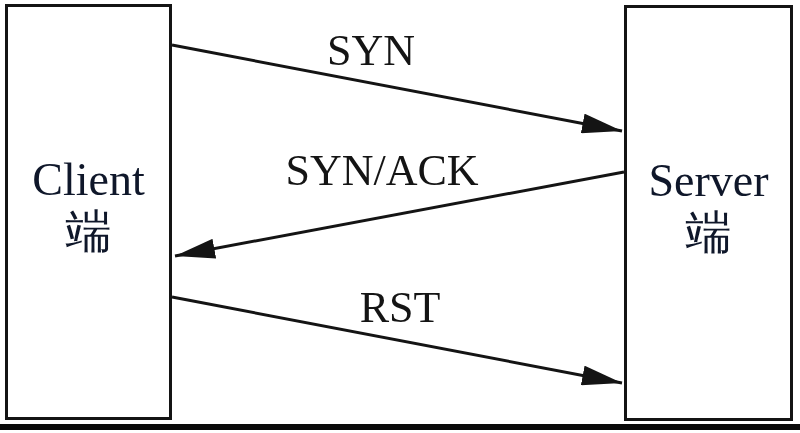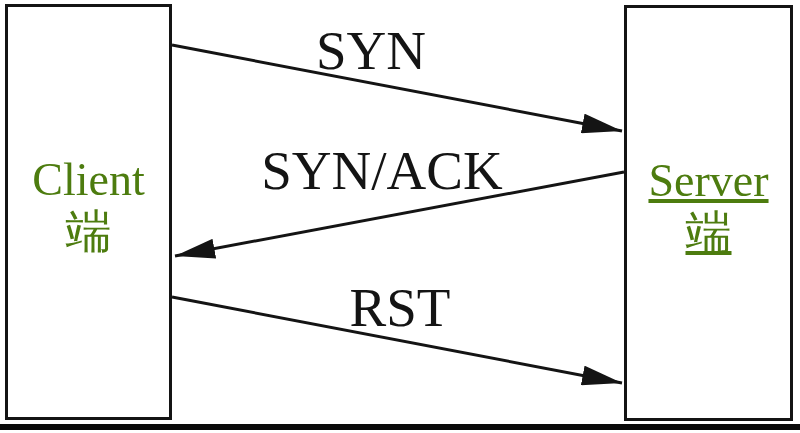--- a/index.html
+++ b/index.html
@@ -20,33 +20,33 @@
     width: 800px; height: 433px;
   }
   .node {
     position: absolute;
     border: 3px solid #141414;
     background: #ffffff;
     display: flex;
     flex-direction: column;
     align-items: center;
     justify-content: center;
-    color: #4d7c0f;
+    color: #0f172a;
     font-size: 46px;
     line-height: 52px;
     text-align: center;
     transform: translateZ(0);
   }
   .node .node-text { transform: translateY(-6px); }
   .node-client { left: 5px; top: 4px; width: 167px; height: 416px; }
-  .node-server { left: 624px; top: 5px; width: 169px; height: 416px; text-decoration: underline; }
+  .node-server { left: 624px; top: 5px; width: 169px; height: 416px; }
   .msg-label {
     position: absolute;
     color: #141414;
-    font-size: 55px;
+    font-size: 44px;
     line-height: 44px;
     white-space: nowrap;
     transform: translate(-50%, -50%);
   }
   .msg-label-syn    { left: 371px; top: 51px; }
   .msg-label-synack { left: 382px; top: 171px; }
   .msg-label-rst    { left: 400px; top: 308px; }
   .bottom-rule {
     position: absolute;
     left: 0; top: 424px;

